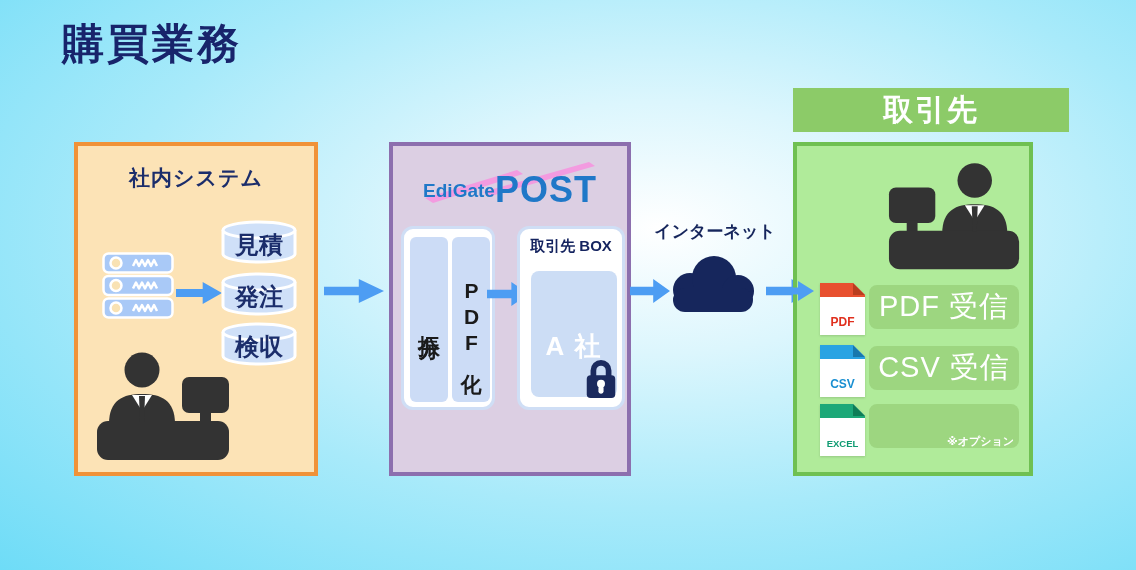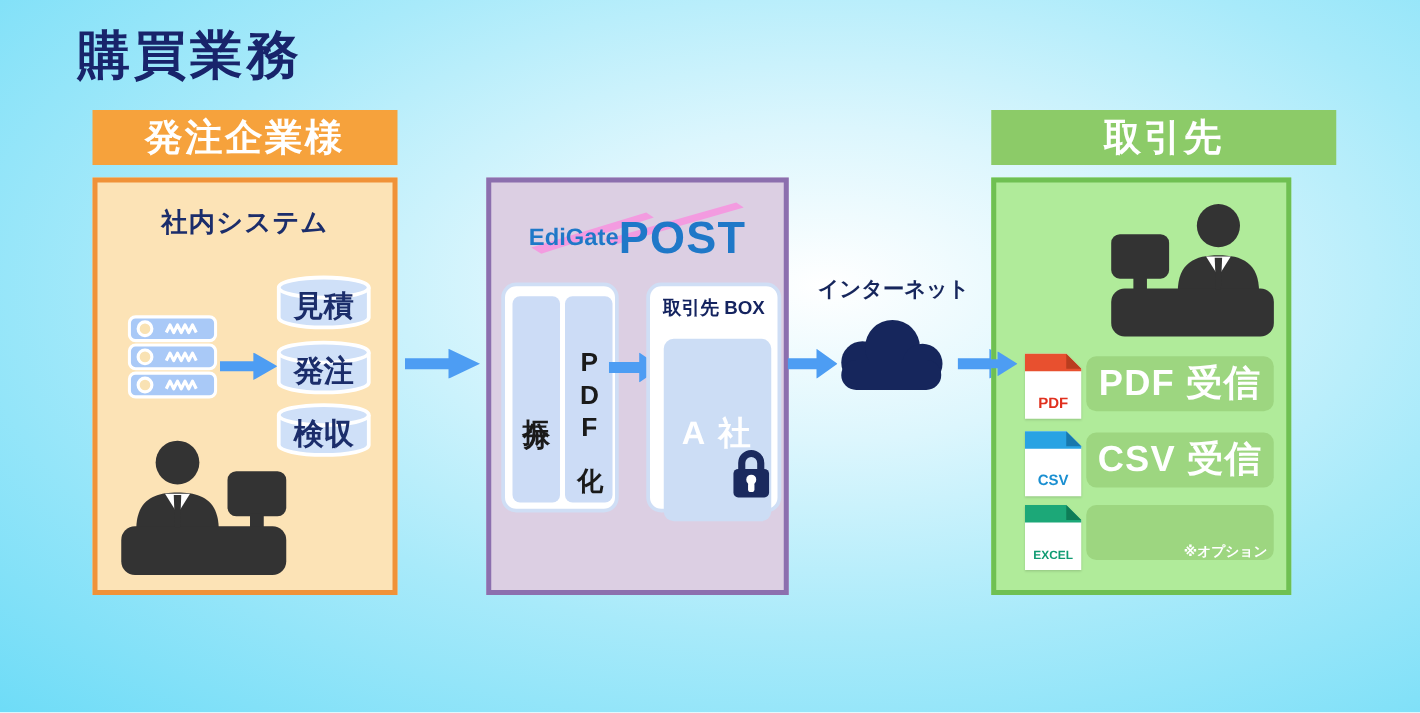--- a/index.html
+++ b/index.html
@@ -80,40 +80,40 @@
   .vtext {
     writing-mode:vertical-rl; text-orientation:upright;
     font-weight:800; color:#1a1a1a; letter-spacing:3px;
   }
   .vt-sort { font-size:22px; } .vt-pdf { font-size:21px; }
   .pbox-title {
     position:absolute; top:8px; left:0; width:100%; text-align:center;
     font-size:15px; font-weight:800; color:#14235f;
   }
   .pbox-inner {
-    position:absolute; left:11px; top:42px; width:86px; height:146px;
+    position:absolute; left:11px; top:42px; width:86px; height:126px;
     background:#ccddf5; border-radius:8px;
   }
   .pbox-company {
     position:absolute; top:58px; left:0; width:100%; text-align:center;
     font-size:26px; font-weight:800; color:#fff; letter-spacing:2px;
   }
   .lock { position:absolute; left:62px; top:126px; width:38px; height:46px; }
 
   .internet-label {
     position:absolute; left:648px; top:220px; width:134px; text-align:center;
     font-size:17px; font-weight:800; color:#16265c;
   }
   .cloud { position:absolute; left:664px; top:248px; width:98px; height:68px; }
 
   .recv-band {
     position:absolute; left:72px; width:150px; height:44px; background:#9dd680; border-radius:8px;
     display:flex; align-items:center; justify-content:center;
   }
-  .recv-label { font-size:29px; font-weight:700; color:#fff; letter-spacing:1px; }
+  .recv-label { font-size:29px; font-weight:400; color:#fff; letter-spacing:1px; }
   .recv-note {
     position:absolute; right:5px; bottom:-1px; font-size:11px; font-weight:800; color:#fff;
   }
   .file-icon { position:absolute; left:22px; width:47px; height:54px; filter:drop-shadow(0 1px 1px rgba(0,0,0,0.15)); }
   .row1 .file-icon { top:136px; } .row1 .recv-band { top:139px; }
   .row2 .file-icon { top:198px; } .row2 .recv-band { top:200px; }
   .row3 .file-icon { top:257px; } .row3 .recv-band { top:258px; }
   .row3 .recv-label { font-size:27px; }
   .file-icon text { font-weight:800; }
   .fi-pdf .band { fill:#e8502f; } .fi-pdf .fold { fill:#b93d1f; } .fi-pdf text { fill:#e0301e; font-size:12px; }
@@ -137,23 +137,20 @@
       <polygon points="42,45 62,45 52,61" fill="#ffffff"></polygon>
       <polygon points="49,46 55,46 54,72 50,72" fill="#333333"></polygon>
     </symbol>
   </defs>
 </svg>
 
 <div class="canvas">
 
   <div class="title">購買業務</div>
 
-  <div class="col-header hdr-orderer">
-    <span>発注企業様</span>
-  </div>
   <div class="col-box box-orderer">
     <div class="system-label">社内システム</div>
 
     <svg class="server" viewBox="0 0 72 68">
       <g>
         <rect x="1.5" y="1.5" width="69" height="19" rx="5" fill="#a9c9f7" stroke="#fff" stroke-width="2.5"></rect>
         <rect x="1.5" y="24" width="69" height="19" rx="5" fill="#a9c9f7" stroke="#fff" stroke-width="2.5"></rect>
         <rect x="1.5" y="46.5" width="69" height="19" rx="5" fill="#a9c9f7" stroke="#fff" stroke-width="2.5"></rect>
         <g fill="#f9e2b3" stroke="#fff" stroke-width="2.5">
           <circle cx="14" cy="11" r="5.5"></circle>

